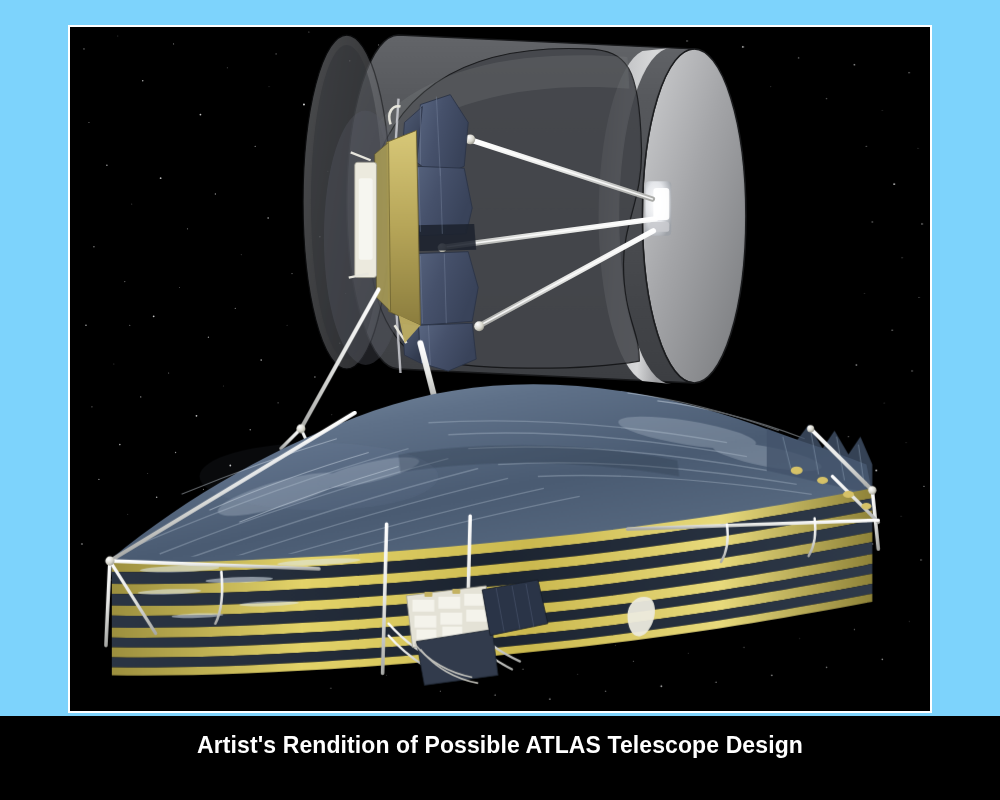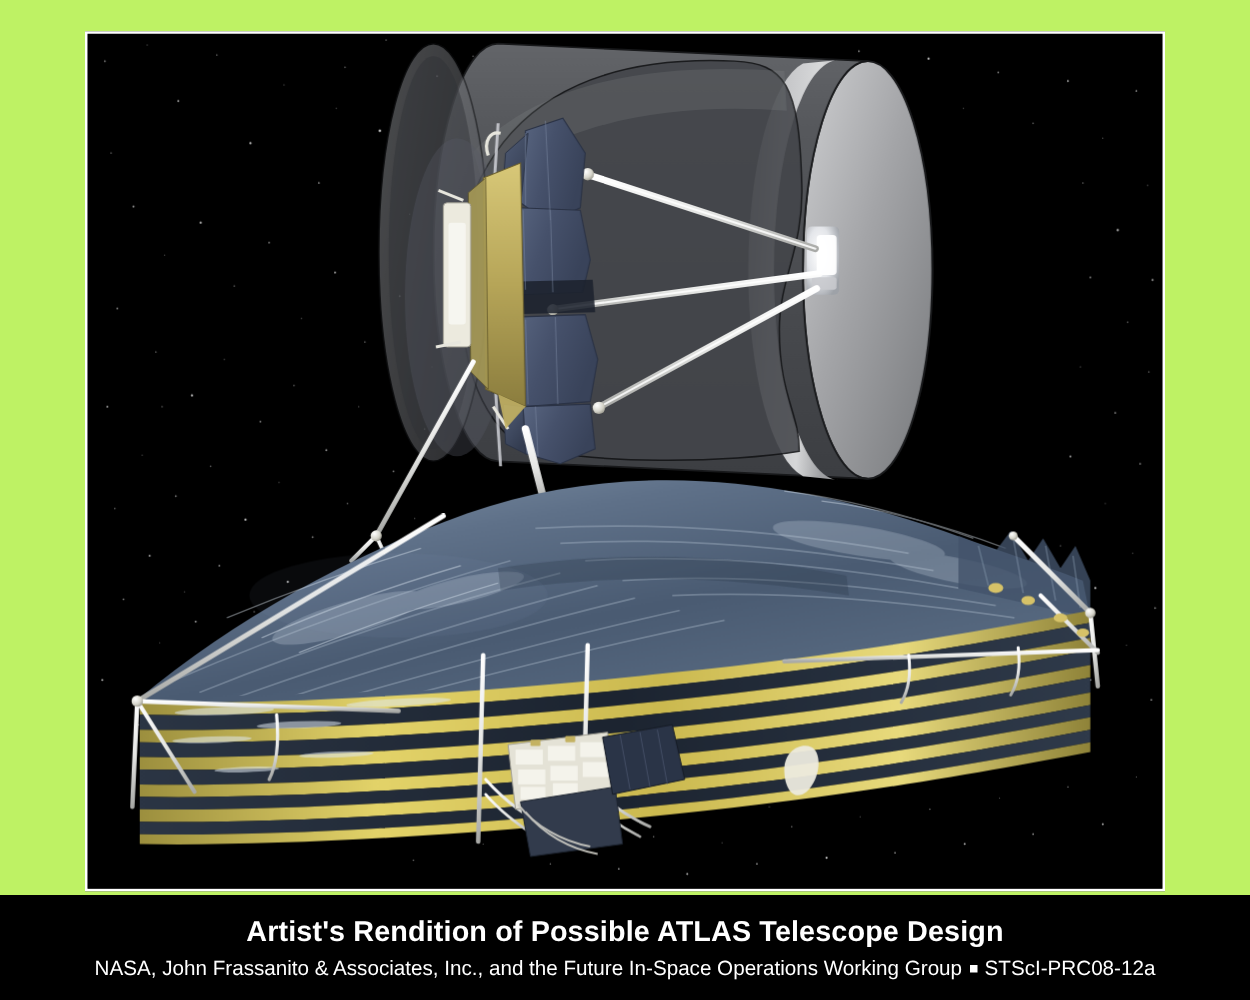--- a/index.html
+++ b/index.html
@@ -12,21 +12,21 @@
     width: 1000px;
     height: 800px;
     overflow: hidden;
     font-family: "Liberation Sans", sans-serif;
     position: relative;
   }
   #page {
     position: relative;
     width: 1000px;
     height: 800px;
-    background: #bef264;
+    background: #7dd3fc;
     text-decoration: underline;
   }
   
   .art-frame {
     position: absolute;
     left: 68px;
     top: 25px;
     width: 864px;
     height: 688px;
     border: 2px solid #ffffff;
@@ -624,18 +624,15 @@
           <ellipse cx="250" cy="452" rx="120" ry="34" fill="#9fb2c6" opacity="0.06"></ellipse>
 
         </g>
       </svg>
 
     </div>
   </div>
 
   <div class="caption-area">
     <div class="caption-title">Artist's Rendition of Possible ATLAS Telescope Design</div>
-    <div class="caption-credit">
-      <span>NASA, John Frassanito &amp; Associates, Inc., and the Future In-Space Operations Working Group</span><span class="bullet-sep"></span><span>STScI-PRC08-12a</span>
-    </div>
   </div>
 
 </div>
 
 </body></html>

